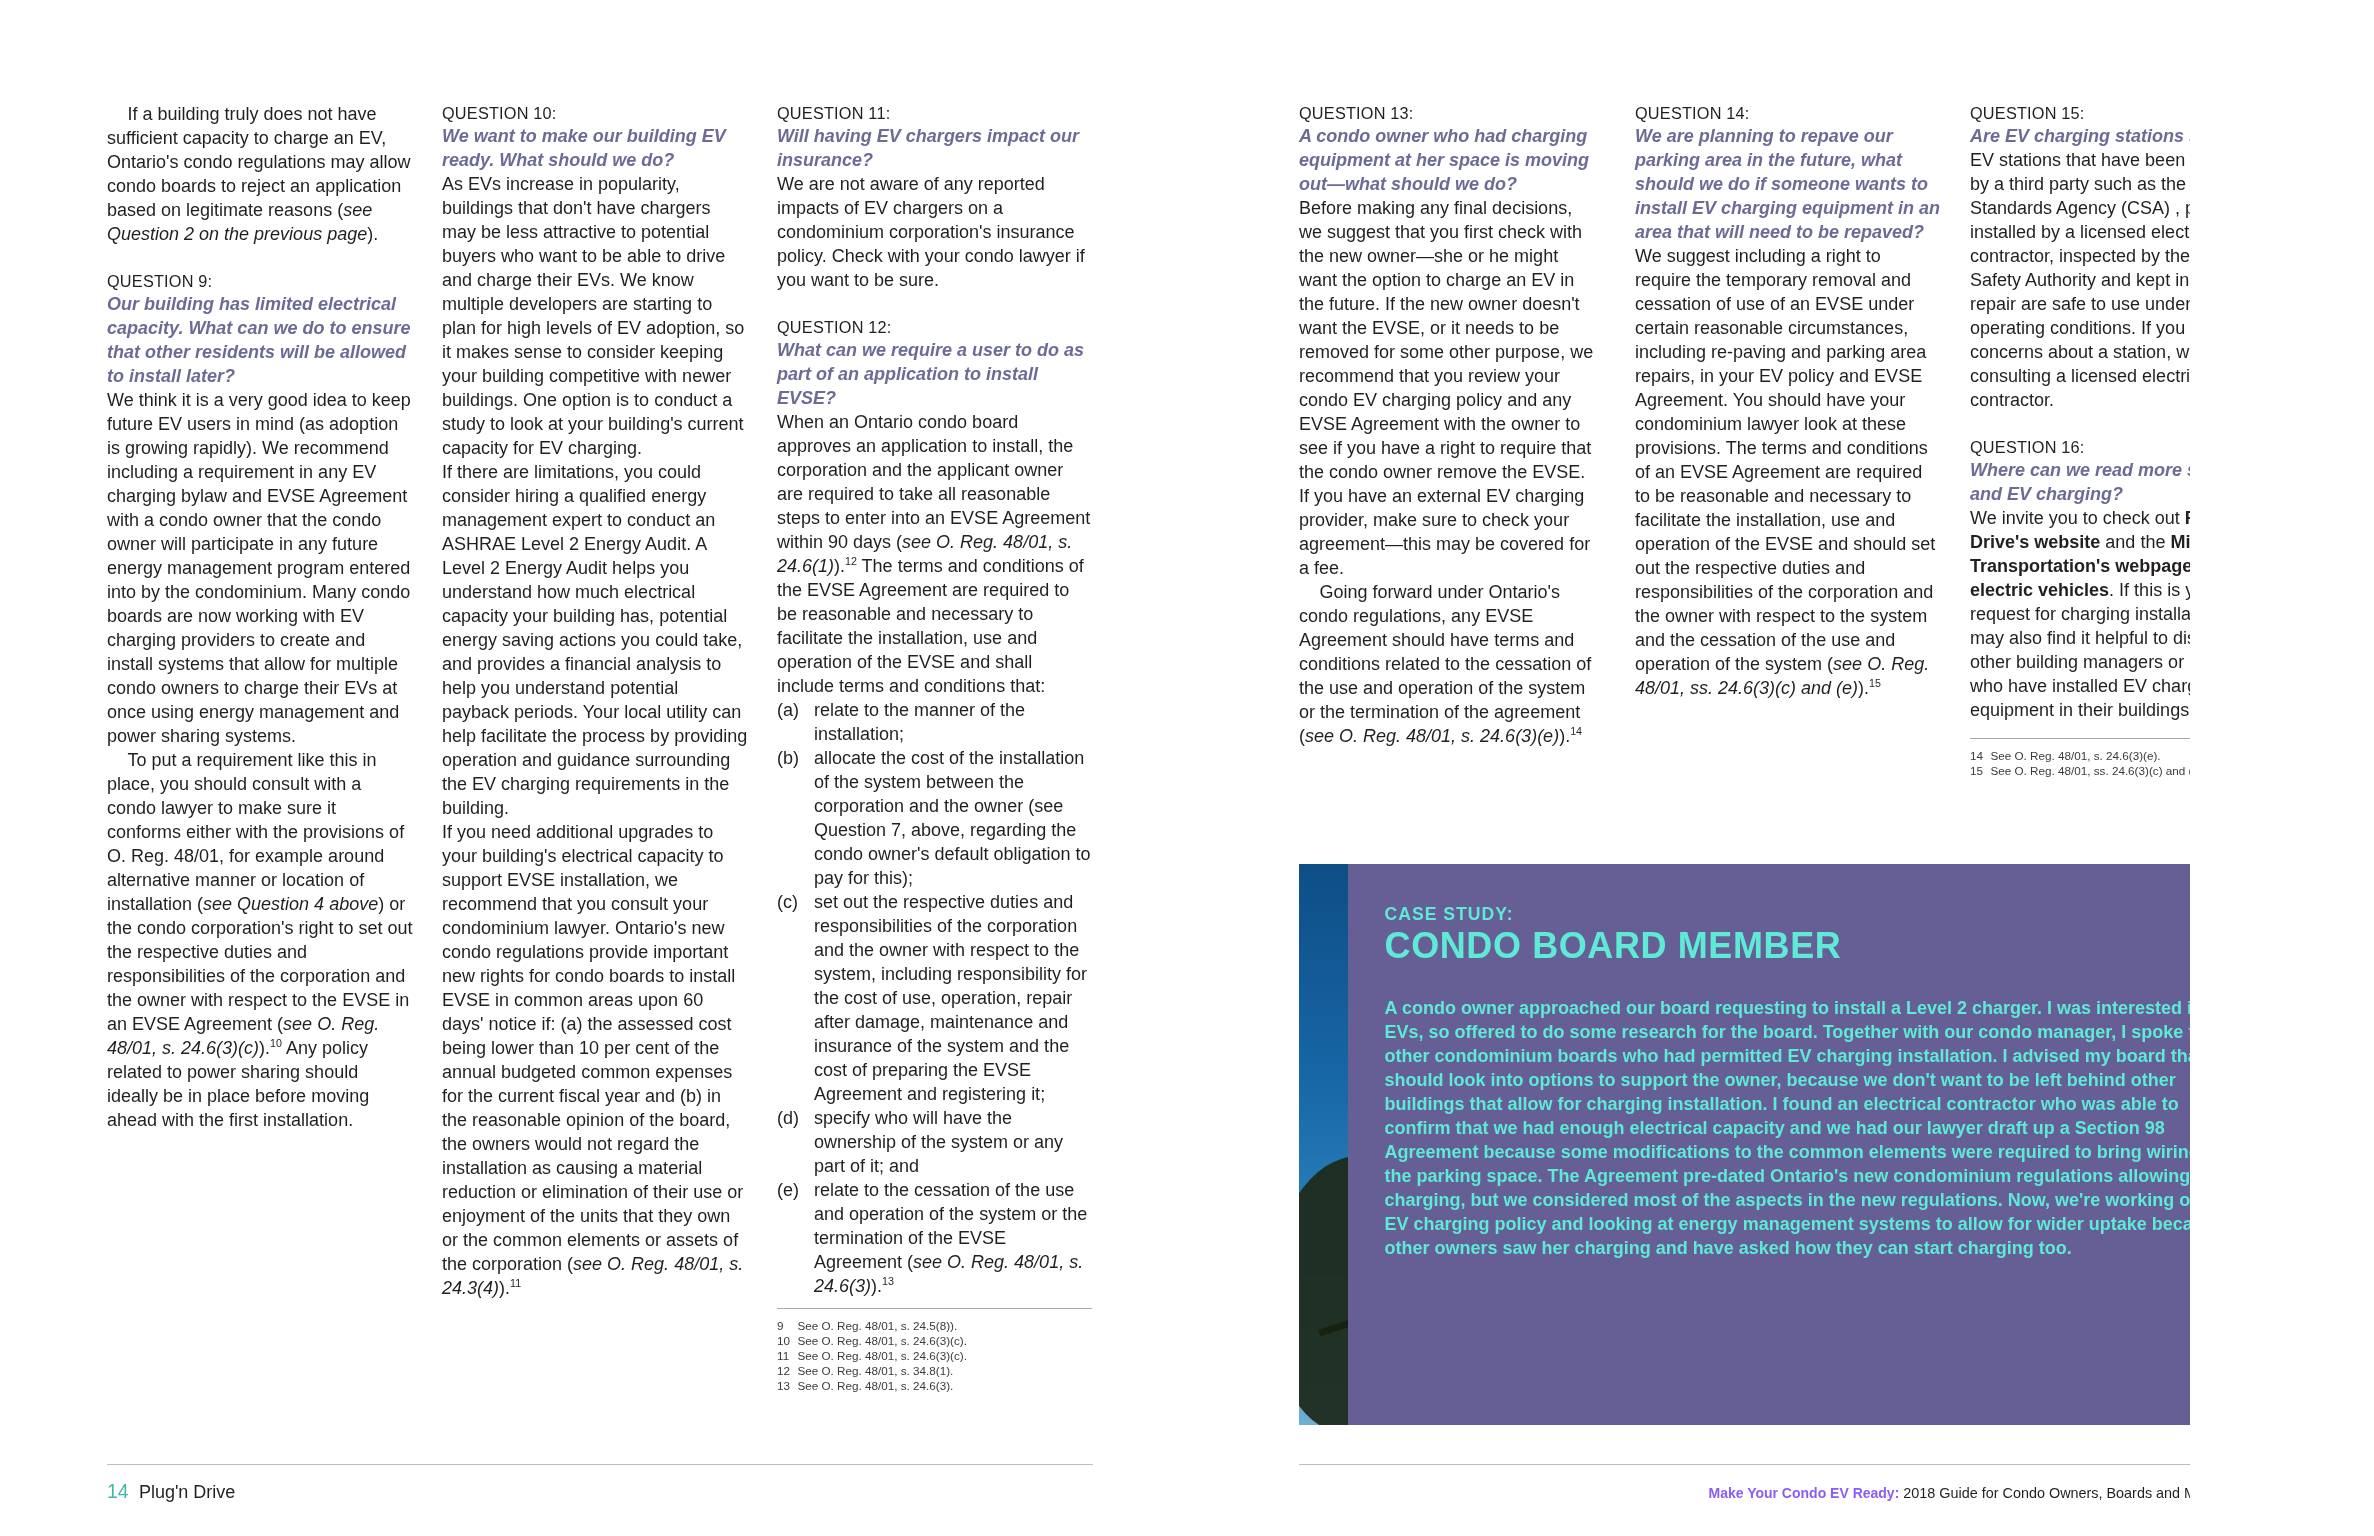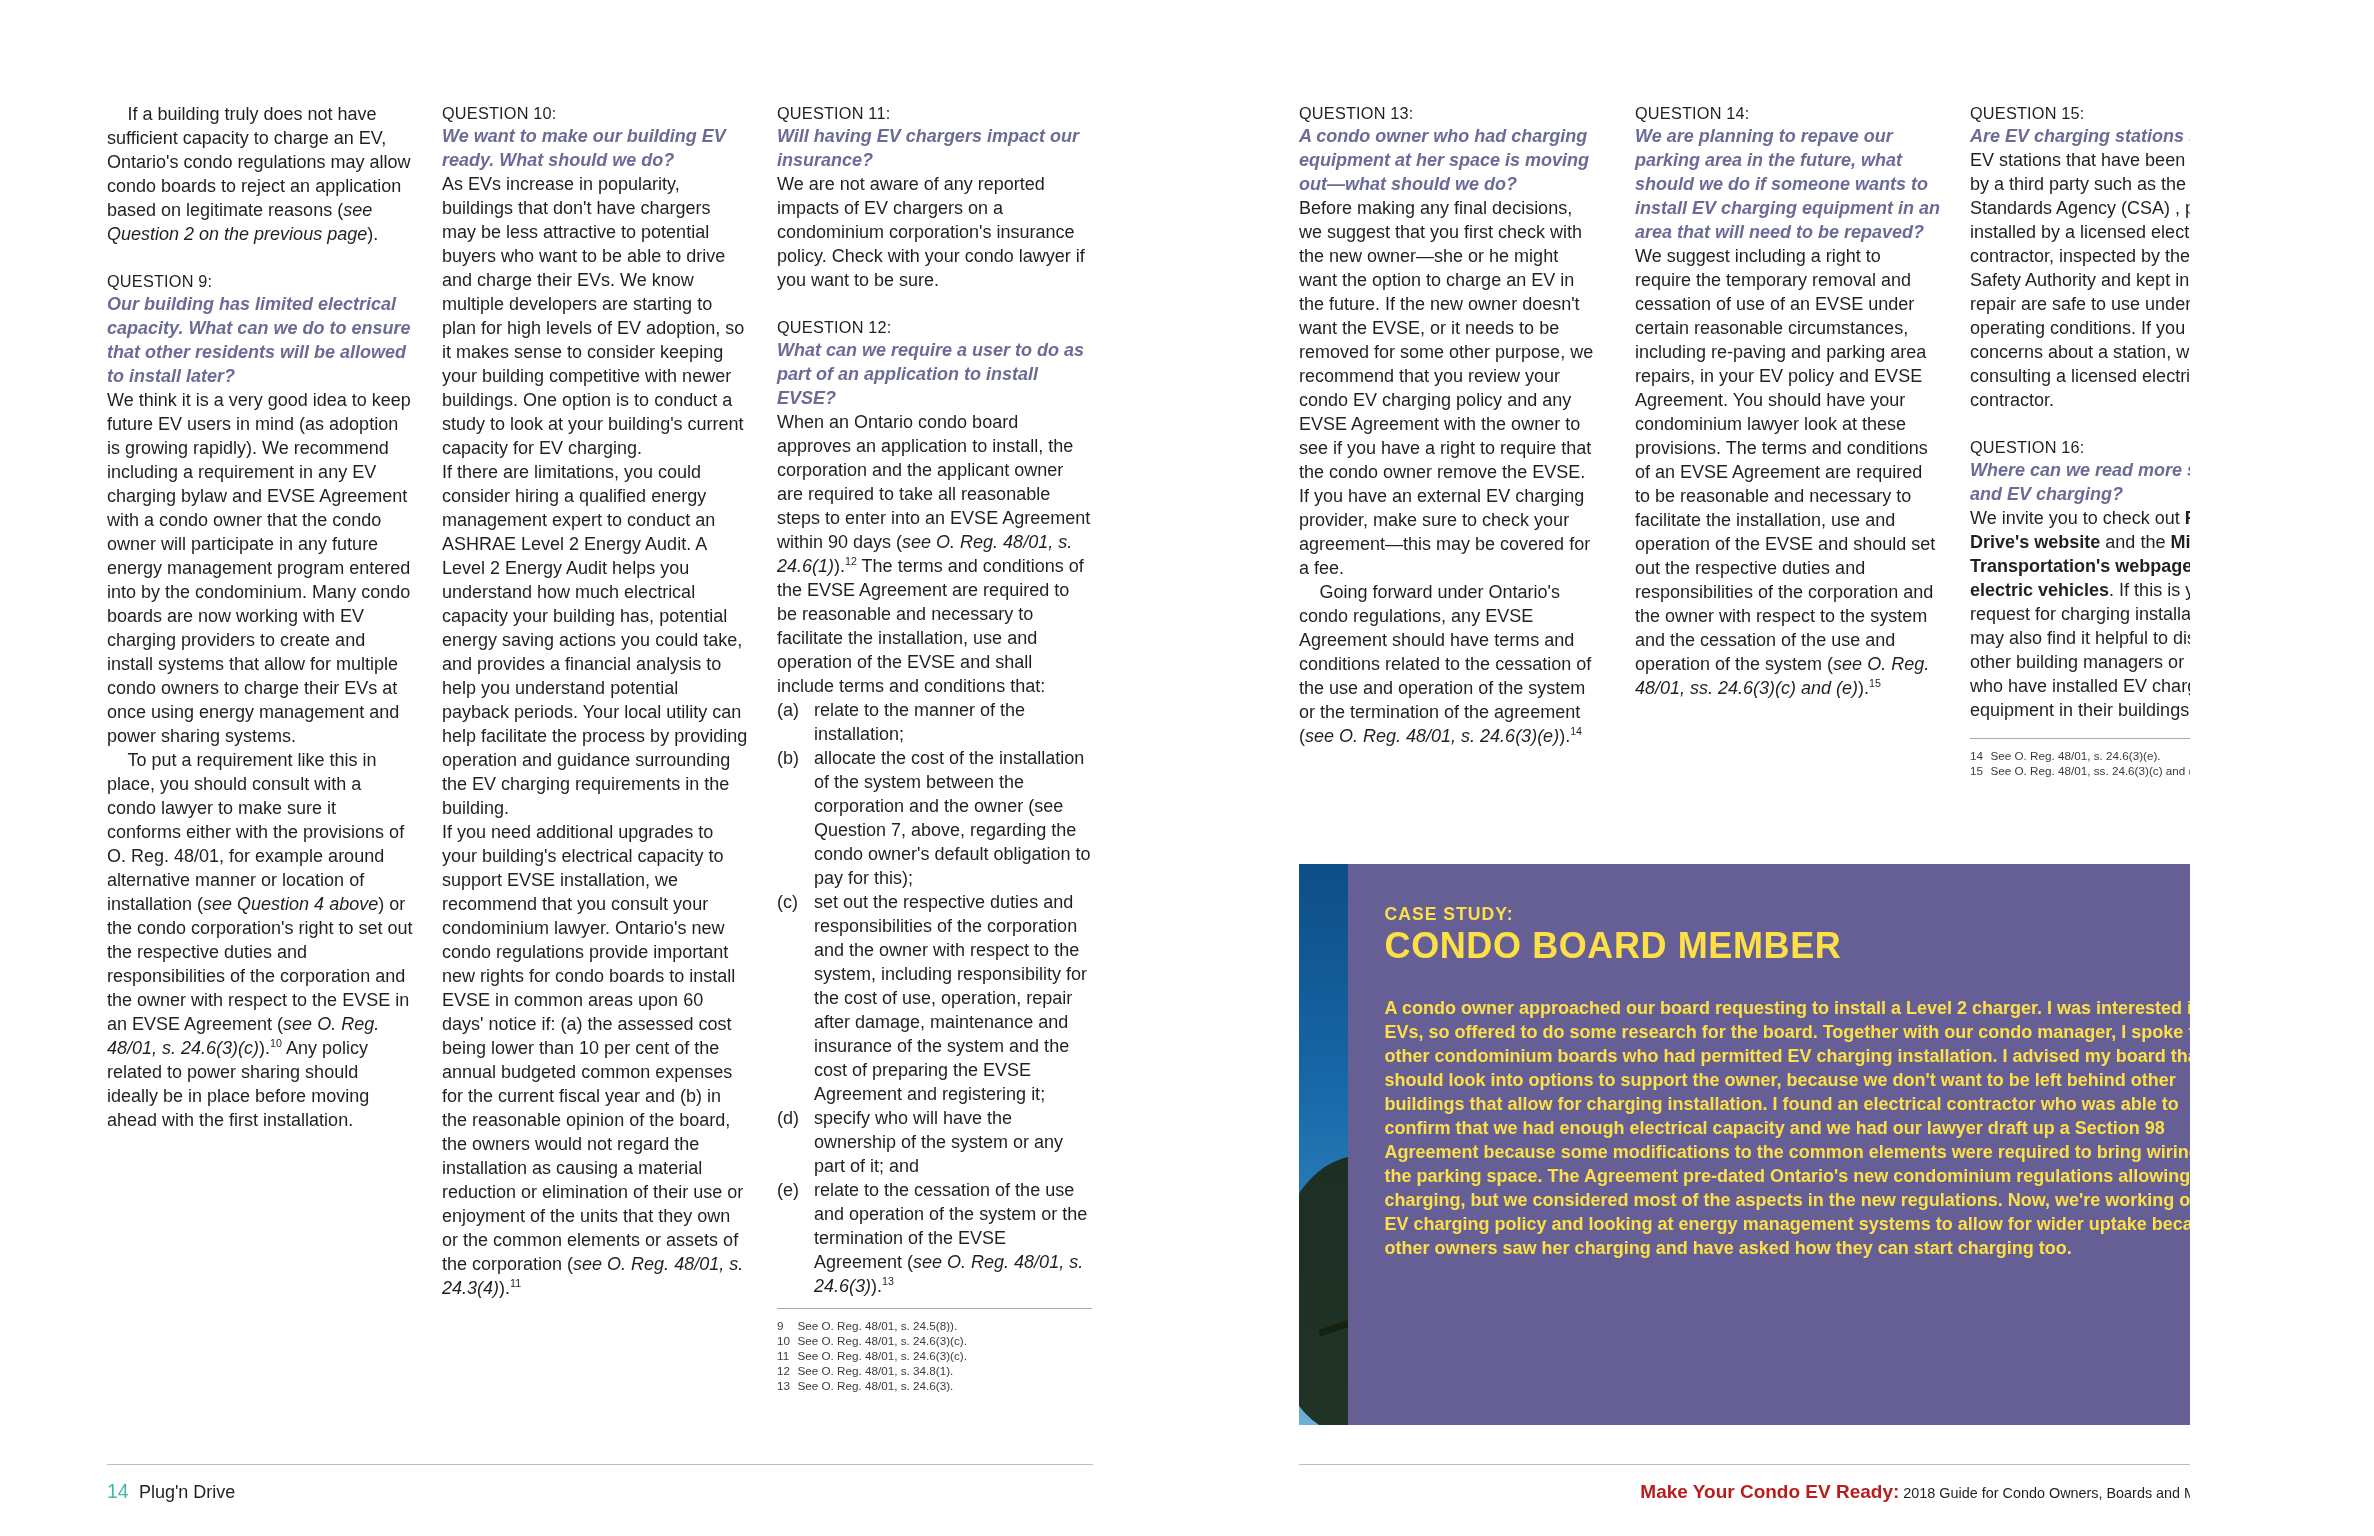--- a/index.html
+++ b/index.html
@@ -56,21 +56,21 @@
   .fn-left{position:absolute;left:777px;top:1308px;width:315px;}
   .fn-right{position:absolute;left:1970px;top:738px;width:315px;}
 
   
   .case{
     position:absolute;left:1299px;top:864px;width:981px;height:561px;
     background:#655f96;display:flex;
   }
   .case-photo{position:relative;width:506px;height:561px;overflow:hidden;background:#2e3f63;}
   .case-body{
-    flex:1 1 auto;padding:39px 37px 0 37px;color:#fde047;
+    flex:1 1 auto;padding:39px 37px 0 37px;color:#5eead4;
   }
   .case-kicker{
     font-size:17.6px;letter-spacing:1px;font-weight:bold;line-height:22px;margin:0;
   }
   .case-title{
     font-size:36px;font-weight:bold;letter-spacing:0.6px;line-height:37px;margin:1.9px 0 0 0;
   }
   .case-text{
     margin-top:32px;font-size:18px;line-height:24px;font-weight:bold;
   }
@@ -83,21 +83,21 @@
   .b1{left:16.7px;bottom:111px;width:139px;height:6.5px;transform:rotate(-18deg);}
   .foot-rule{position:absolute;border-top:1.5px solid #b9bec2;height:0;}
   .fl-rule{left:107px;top:1464px;width:986px;}
   .fr-rule{left:1299px;top:1464px;width:981px;}
 
   .foot-left{position:absolute;left:107px;top:1480px;display:flex;align-items:baseline;gap:10.2px;}
   .pnum{color:#41b6a6;font-size:19.5px;font-weight:normal;}
   .pname{font-size:18px;color:#231f20;}
 
   .foot-right{position:absolute;right:95px;top:1480px;display:flex;align-items:baseline;gap:10.2px;}
-  .ftitle-b{font-size:19px;font-weight:bold;color:#b91c1c;}
+  .ftitle-b{font-size:14px;font-weight:bold;color:#8b5cf6;}
   .ftitle-n{font-size:14.4px;color:#231f20;}
 </style>
 </head>
 <body>
 
 <div class="spread">
 
   <div class="page page-left">
 
     <div class="col c1">

